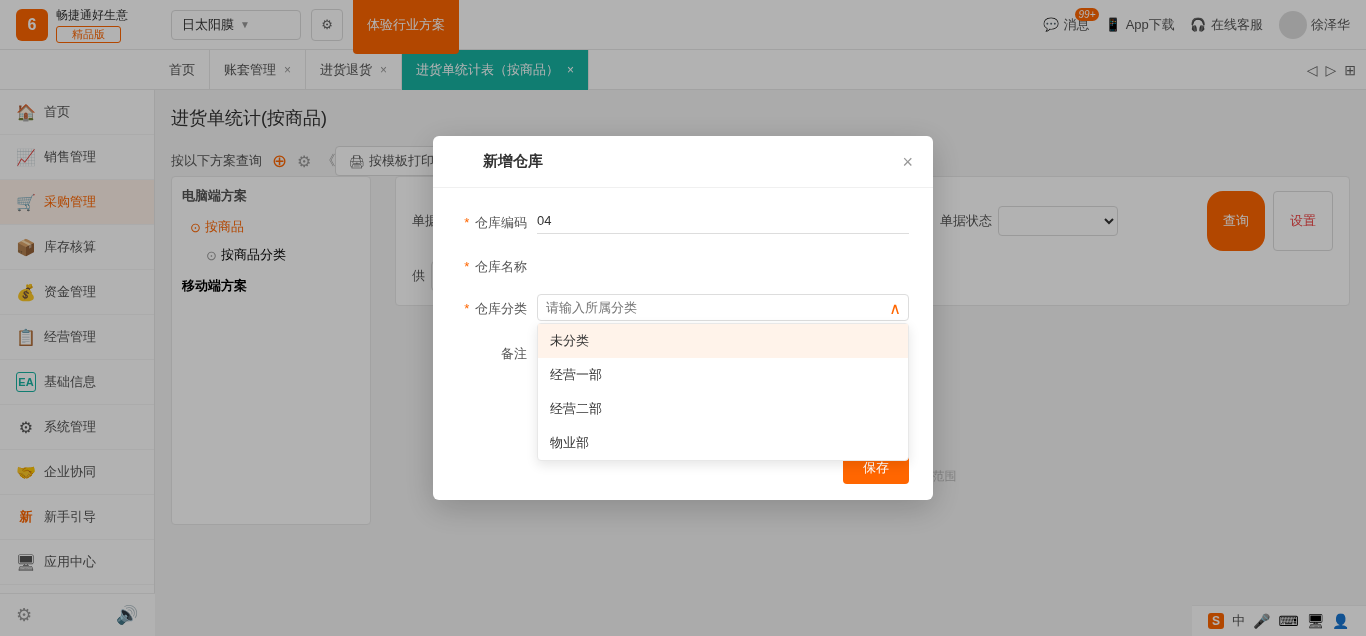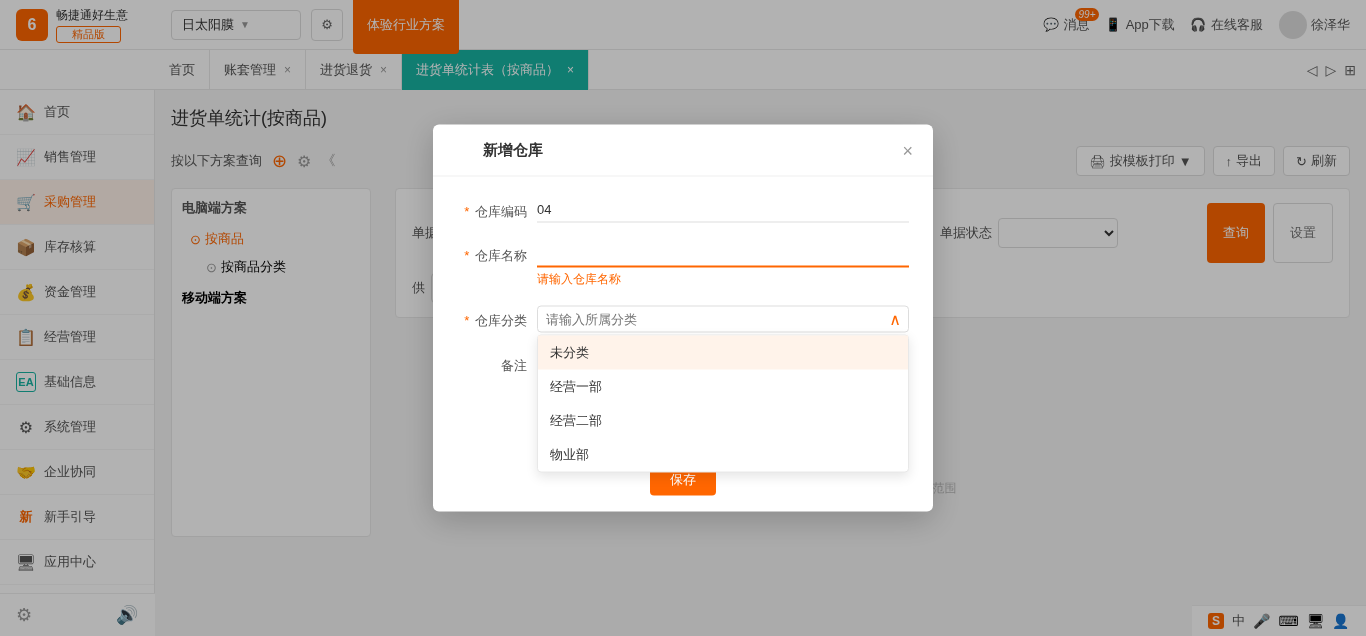--- a/index.html
+++ b/index.html
@@ -113,26 +113,26 @@
       display: flex; align-items: center; justify-content: space-between;
       padding: 10px 16px;
       border-top: 1px solid #eee;
       background: #fff;
     }
 
     
     .content-area { flex: 1; overflow: auto; padding: 16px; position: relative; }
     .page-title { font-size: 18px; color: #333; margin-bottom: 16px; }
 
-    .toolbar { display: flex; align-items: center; justify-content: space-between; margin-bottom: 12px; }
+    .toolbar { display: flex; align-items: center; margin-bottom: 0; }
     .toolbar-left { display: flex; align-items: center; gap: 10px; }
     .toolbar-right { display: flex; align-items: center; gap: 8px; }
     .toolbar-btn { display: flex; align-items: center; gap: 4px; padding: 5px 12px; border: 1px solid #ddd; border-radius: 4px; background: #fff; cursor: pointer; font-size: 13px; color: #555; }
-    .query-btn { background: #f60; color: #fff; border: none; border-radius: 4px; padding: 6px 16px; cursor: pointer; font-size: 13px; }
-    .settings-btn { background: #fff; border: 1px solid #ddd; color: #737373; border-radius: 4px; padding: 20px 16px; cursor: pointer; font-size: 13px; }
+    .query-btn { background: #f60; color: #fff; border: none; border-radius: 16px; padding: 6px 16px; cursor: pointer; font-size: 13px; }
+    .settings-btn { background: #fff; border: 1px solid #ddd; color: #ef4444; border-radius: 4px; padding: 20px 16px; cursor: pointer; font-size: 13px; }
 
     .filter-panel {
       background: #fff; border: 1px solid #e8e8e8; border-radius: 4px;
       padding: 14px 16px; margin-bottom: 12px;
     }
     .filter-row { display: flex; align-items: center; gap: 16px; flex-wrap: wrap; }
     .filter-item { display: flex; align-items: center; gap: 6px; }
     .filter-label { color: #555; font-size: 13px; white-space: nowrap; }
     .filter-input {
       border: 1px solid #ddd; border-radius: 4px;
@@ -221,21 +221,21 @@
       color: #333;
     }
     .dropdown-item.selected { background: #fff3ea; }
     .form-textarea {
       width: 100%; border: 1px solid #ddd; border-radius: 4px;
       padding: 6px 8px; font-size: 13px; color: #333;
       outline: none; resize: none; height: 60px;
     }
     .dialog-footer {
       padding: 12px 24px 16px;
-      display: flex; justify-content: center; gap: 10px;
+      display: flex; justify-content: flex-end; gap: 10px;
     }
     .btn-save {
       background: #f60; color: #fff;
       border: none; border-radius: 4px;
       padding: 7px 20px; cursor: pointer; font-size: 13px;
     }
 
     
     .bottom-statusbar {
       position: fixed; bottom: 0; right: 0;
@@ -502,24 +502,20 @@
       <div class="form-control-wrap">
         <input class="form-input" type="text" value="04" style="">
       </div>
     </div>
 
     <div class="form-row">
       <div class="form-label">
         <span class="form-required">*</span>
         <span>仓库名称</span>
       </div>
-      <div class="form-control-wrap">
-        <input class="form-input error" type="text" style="">
-        <div class="error-msg">请输入仓库名称</div>
-      </div>
     </div>
 
     <div class="form-row">
       <div class="form-label">
         <span class="form-required">*</span>
         <span>仓库分类</span>
       </div>
       <div class="form-control-wrap">
         <div class="form-select-wrap">
           <input class="form-select-input" type="text" placeholder="请输入所属分类" style="">

